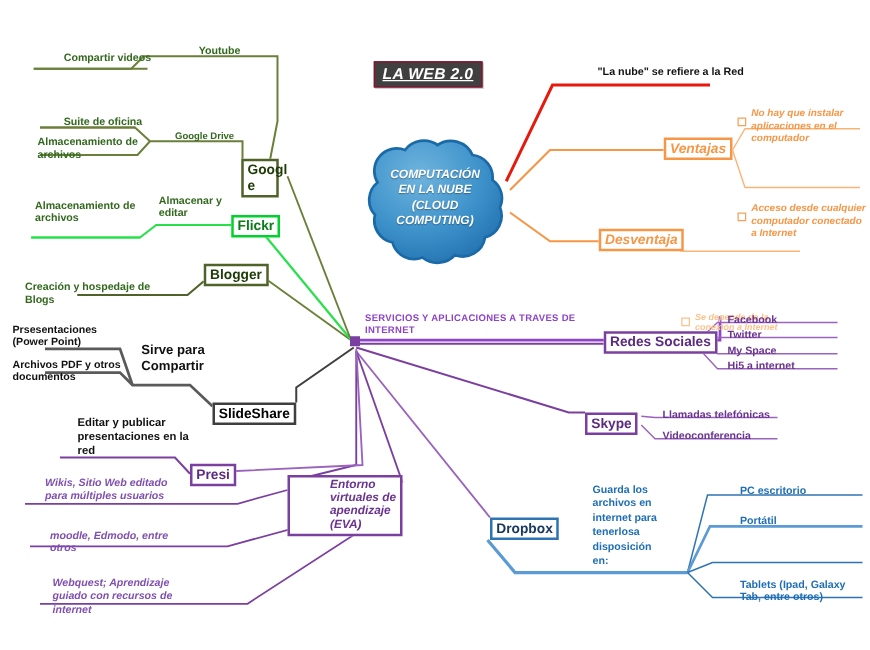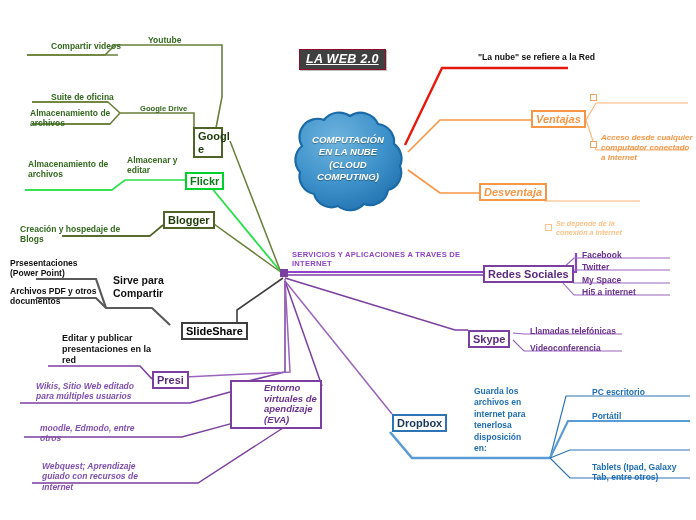--- a/index.html
+++ b/index.html
@@ -74,21 +74,21 @@
     text-shadow: 0 1px 1px rgba(0,0,0,.35);
     pointer-events: none;
   }
   
   .n-orange  { border-color:#f79646; color:#f79646; font-style:italic; font-size:11px; }
   .n-purple  { border-color:#7b3fa0; color:#5b2b80; }
   .n-purple-i{ border-color:#7b3fa0; color:#6a3390; font-style:italic; font-size:9.5px; font-weight:bold;padding-left:32px; }
   .n-blue    { border-color:#2e74b5; color:#17375e; }
   .n-green-d { border-color:#4f6228; color:#1f3b08; }
   .n-green-b { border-color:#00d22d; color:#0b7a18; }
-  .n-dark    { border-color:#3f3f3f; color:#000;margin-left:11px; }
+  .n-dark    { border-color:#3f3f3f; color:#000; }
   
   .l-orange  { color:#f79646; font-style:italic; font-weight:bold; font-size:8px; }
   .l-purple  { color:#6a3390; }
   .l-purple-i{ color:#8050b0; font-style:italic; }
   .l-blue    { color:#1f6eb5; }
   .l-green-d { color:#33691e; }
   .l-dark    { color:#111; }
   .l-red     { color:#111; }
   .l-hub     { color:#8e44c8; font-size:7.6px; letter-spacing:.25px; }
   .l-big     { font-size:10.5px; }
@@ -208,20 +208,21 @@
 
   <div class="lbl l-hub" style="left:292px; top:250px; width:170px;">
     <div>SERVICIOS Y APLICACIONES A TRAVES DE INTERNET</div>
   </div>
 
   <div class="lbl l-red" style="left:478px; top:52px; width:200px; font-size:8.6px;">"La nube" se refiere a la Red</div>
 
   <div class="node n-orange" style="left:531px; top:110px;">Ventajas</div>
   <div class="lbl l-orange cbx-wrap" style="left:601px; top:86px; width:90px;">
     <span class="cbx"></span>
+    <span>No hay que instalar aplicaciones en el computador</span>
   </div>
   <div class="lbl l-orange cbx-wrap" style="left:601px; top:133px; width:92px;">
     <span class="cbx"></span>
     <span>Acceso desde cualquier computador conectado a Internet</span>
   </div>
 
   <div class="node n-orange" style="left:479px; top:183px;">Desventaja</div>
   <div class="lbl l-orange cbx-wrap" style="left:556px; top:191px; width:86px; font-size:7.2px; color:#fbc28a;">
     <span class="cbx" style="border-color:#fbc28a; top:4px;"></span>
     <span>Se depende de la conexión a Internet</span>
@@ -257,19 +258,19 @@
   <div class="lbl l-dark" style="left:10px; top:286px; width:92px;">Archivos PDF y otros documentos</div>
 
   <div class="node n-green-d" style="left:163px; top:211px;">Blogger</div>
   <div class="lbl l-green-d" style="left:20px; top:224px; width:110px;">Creación y hospedaje de Blogs</div>
 
   <div class="node n-green-b" style="left:185px; top:172px;">Flickr</div>
   <div class="lbl l-green-d" style="left:127px; top:155px; width:56px;">Almacenar y editar</div>
   <div class="lbl l-green-d" style="left:28px; top:159px; width:92px;">Almacenamiento de archivos</div>
 
   <div class="node n-green-d" style="left:193px; top:127px; width:30px; line-height:1.15;">Googl e</div>
-  <div class="lbl l-green-d" style="left:148px; top:35px;">Youtube</div>
+  <div class="lbl l-green-d" style="left:159px; top:35px;">Youtube</div>
   <div class="lbl l-green-d" style="left:51px; top:41px;">Compartir videos</div>
   <div class="lbl l-green-d" style="left:140px; top:104px; font-size:7.6px;">Google Drive</div>
   <div class="lbl l-green-d" style="left:51px; top:92px;">Suite de oficina</div>
   <div class="lbl l-green-d" style="left:30px; top:108px; width:82px;">Almacenamiento de archivos</div>
 
 </div>
 
 </body></html>

